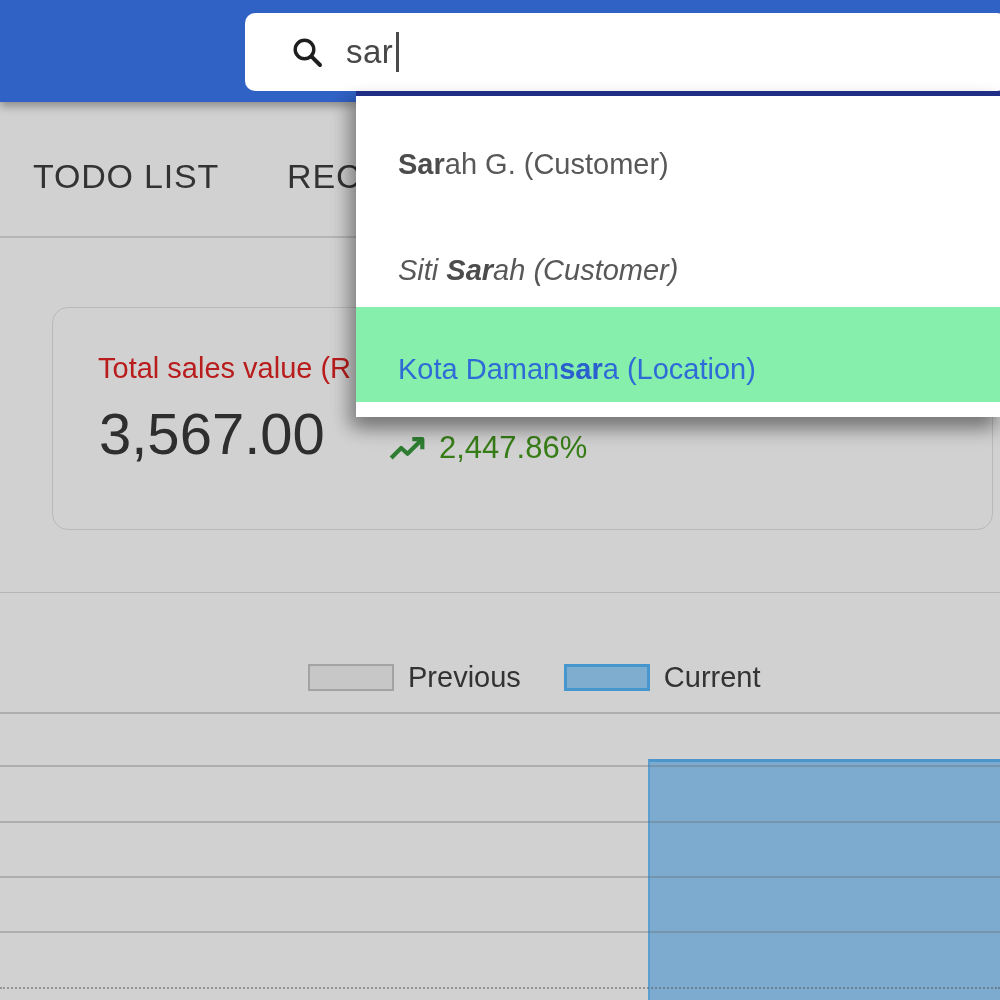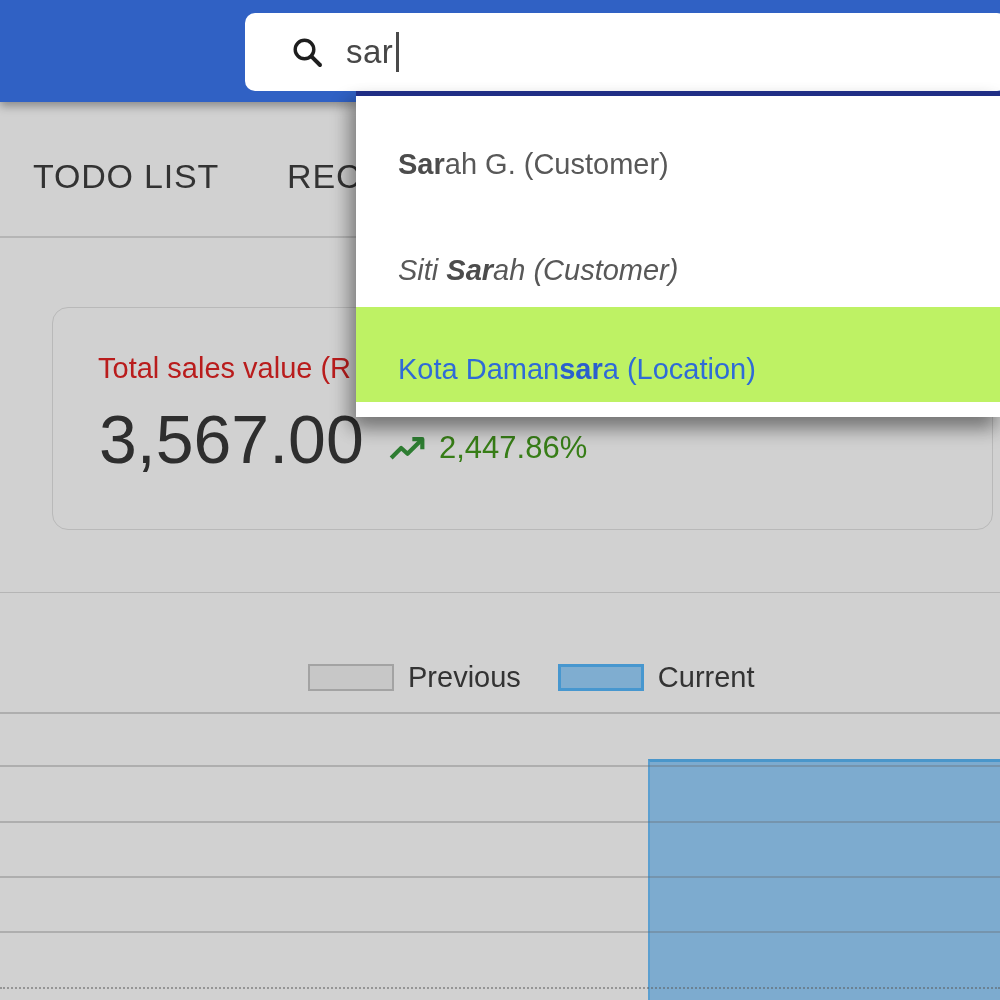--- a/index.html
+++ b/index.html
@@ -40,21 +40,21 @@
     z-index:50;
   }
   .dd-item{
     display:flex;align-items:center;
     padding-left:42px;padding-top:30px;box-sizing:border-box;
     font-size:29px;color:#585858;cursor:pointer;white-space:pre;
   }
   .dd-item b{font-weight:bold;color:#4c4c4c;}
   .dd-item.i1{height:107px;}
   .dd-item.i2{height:104px;font-style:italic;}
-  .dd-item.i3{height:95px;background:#bef264;color:#2f6bd7;}
+  .dd-item.i3{height:95px;background:#86efac;color:#2f6bd7;}
   .dd-item.i3 b{color:#2a60cd;}
 
   
   .tabbar{
     position:absolute;left:0;top:102px;width:1000px;height:136px;
     border-bottom:2px solid #b5b5b5;box-sizing:border-box;
     display:flex;align-items:center;padding-top:14px;
   }
   .tab{
     font-size:34px;color:#333333;letter-spacing:0.8px;white-space:nowrap;cursor:pointer;
@@ -65,37 +65,37 @@
   
   .card{
     position:absolute;left:52px;top:307px;width:941px;height:223px;
     border:1.5px solid #b9b9b9;border-radius:16px;box-sizing:border-box;
     z-index:10;
   }
   .card-label{
     position:absolute;left:45px;top:44px;font-size:29px;color:#b91c1c;white-space:nowrap;
   }
   .card-value{
-    position:absolute;left:46px;top:92px;font-size:68px;color:#2e2e2e;letter-spacing:0px;white-space:nowrap;
+    position:absolute;left:46px;top:92px;font-size:58px;color:#2e2e2e;letter-spacing:0px;white-space:nowrap;
   }
   .trend{
     position:absolute;left:334px;top:122px;display:flex;align-items:center;gap:12px;
   }
   .trend-pct{font-size:31px;color:#377d17;white-space:nowrap;}
 
   
   .divider-mid{
     position:absolute;left:0;top:592px;width:1000px;height:0;
     border-top:1.5px solid #b5b5b5;
   }
 
   
   .legend{
     position:absolute;left:308px;top:655px;height:44px;
-    display:flex;align-items:center;gap:23px;z-index:15;
+    display:flex;align-items:center;gap:29px;z-index:15;
   }
   .legend-item{display:flex;align-items:center;gap:14px;cursor:pointer;}
   .swatch{width:86px;height:27px;box-sizing:border-box;display:inline-block;}
   .swatch.prev{background:#c7c7c7;border:2px solid #a3a3a3;}
   .swatch.cur{background:#7fadd0;border:3px solid #4797cf;}
   .legend-label{font-size:29px;color:#333333;white-space:nowrap;}
   .legend-item.li2{margin-left:14px;}
 
   
   .chart{

